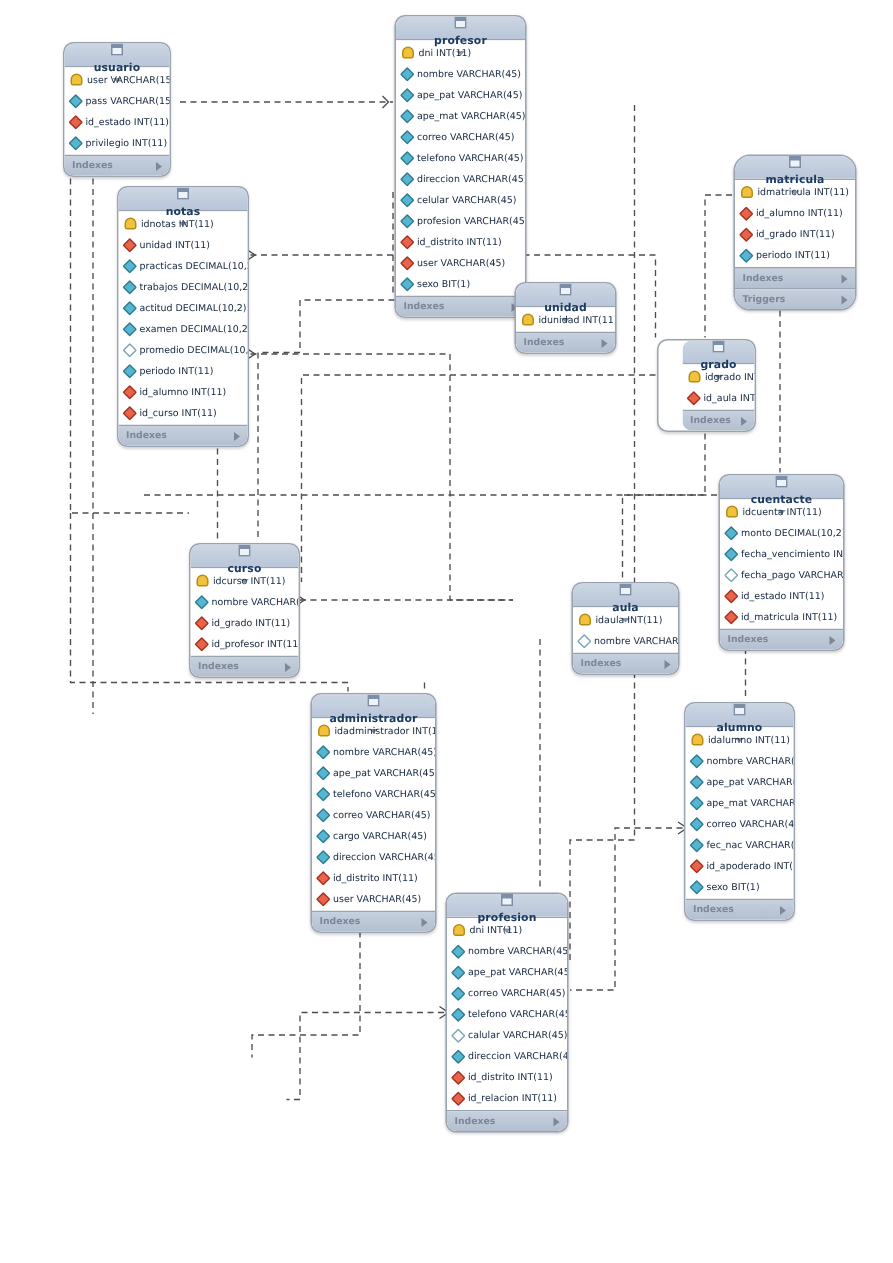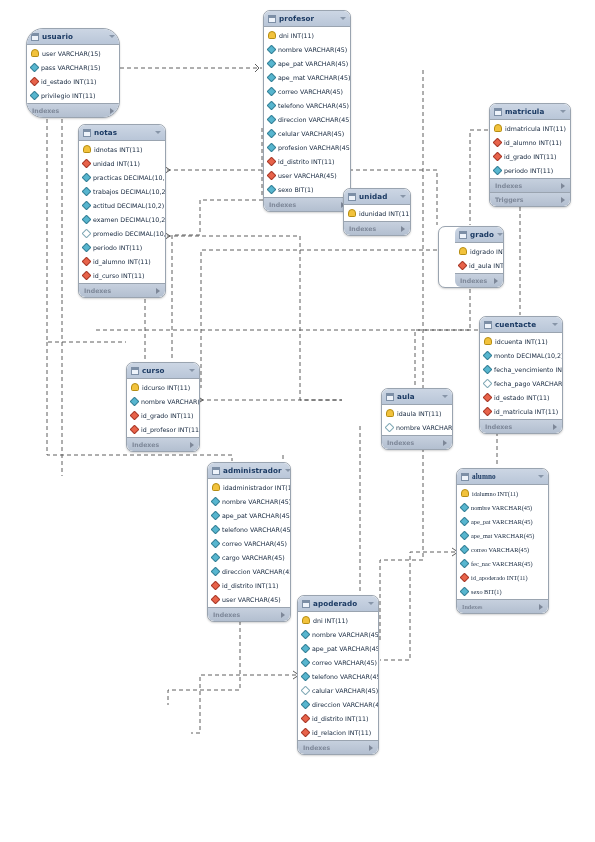--- a/index.html
+++ b/index.html
@@ -23,20 +23,21 @@
     box-sizing:border-box;
   }
   .tbl-head{
     height:15px;
     background:linear-gradient(#ccd6e4,#b9c6d8);
     border-bottom:1px solid #9aa4b0;
     display:flex;align-items:center;
     padding:0 4px;
     gap:3px;
     border-radius:6px 6px 0 0;
+    flex-direction:column;
   }
   .tbl-ico{
     width:8px;height:8px;flex:0 0 8px;
     background:#eef3fa;
     border:1px solid #7d8fa6;
     border-top:3px solid #7d8fa6;
     box-sizing:border-box;
   }
   .tbl-title{
     font-size:7.2px;font-weight:bold;color:#1b3a63;
@@ -142,21 +143,21 @@
     <g stroke="#4d4d4d" stroke-width="0.9" fill="none">
       <path d="M255,64 L259,68 L255,72"></path>
       <path d="M44,108 L50,114 M59,108 L65,114"></path>
       <path d="M164,166 L170,170 L164,174"></path>
       <path d="M164,232 L170,236 L164,240"></path>
       <path d="M197,396 L203,400 L197,404"></path>
       <path d="M452,548 L458,552 L452,556"></path>
       <path d="M293,671 L299,675 L293,679"></path>
     </g>
   </svg>
-<div class="tbl" style="left: 26px; top: 28px; width: 94px; border-radius: 17px;">
+<div class="tbl" style="left: 42px; top: 28px; width: 72px;">
       <div class="tbl-head">
         <span class="tbl-ico"></span>
         <span class="tbl-title">usuario</span>
         <span class="tbl-caret"></span>
       </div>
       <div class="cols">
         <div class="col">
           <span class="k pk"></span>
           <span>user VARCHAR(15)</span>
         </div>
@@ -232,21 +233,21 @@
         <div class="col">
           <span class="k nn"></span>
           <span>sexo BIT(1)</span>
         </div>
       </div>
       <div class="foot last">
         <span class="lbl">Indexes</span>
         <span class="arrow"></span>
       </div>
     </div>
-    <div class="tbl" style="left: 489px; top: 103px; width: 82px;">
+    <div class="tbl" style="left: 489px; top: 103px; width: 82px; border-radius: 11px;">
       <div class="tbl-head">
         <span class="tbl-ico"></span>
         <span class="tbl-title">matricula</span>
         <span class="tbl-caret"></span>
       </div>
       <div class="cols">
         <div class="col">
           <span class="k pk"></span>
           <span>idmatricula INT(11)</span>
         </div>
@@ -492,21 +493,21 @@
         <div class="col">
           <span class="k fk"></span>
           <span>user VARCHAR(45)</span>
         </div>
       </div>
       <div class="foot last">
         <span class="lbl">Indexes</span>
         <span class="arrow"></span>
       </div>
     </div>
-    <div class="tbl" style="left: 456px; top: 468px; width: 93px; font-family: Liberation Serif, serif;">
+    <div class="tbl" style="left: 456px; top: 468px; width: 74px;">
       <div class="tbl-head">
         <span class="tbl-ico"></span>
         <span class="tbl-title">alumno</span>
         <span class="tbl-caret"></span>
       </div>
       <div class="cols">
         <div class="col">
           <span class="k pk"></span>
           <span>idalumno INT(11)</span>
         </div>
@@ -540,21 +541,21 @@
         </div>
       </div>
       <div class="foot last">
         <span class="lbl">Indexes</span>
         <span class="arrow"></span>
       </div>
     </div>
     <div class="tbl" style="left: 297px; top: 595px; width: 82px;">
       <div class="tbl-head">
         <span class="tbl-ico"></span>
-        <span class="tbl-title">apoderado</span>
+        <span class="tbl-title">profesion</span>
         <span class="tbl-caret"></span>
       </div>
       <div class="cols">
         <div class="col">
           <span class="k pk"></span>
           <span>dni INT(11)</span>
         </div>
         <div class="col">
           <span class="k nn"></span>
           <span>nombre VARCHAR(45)</span>

